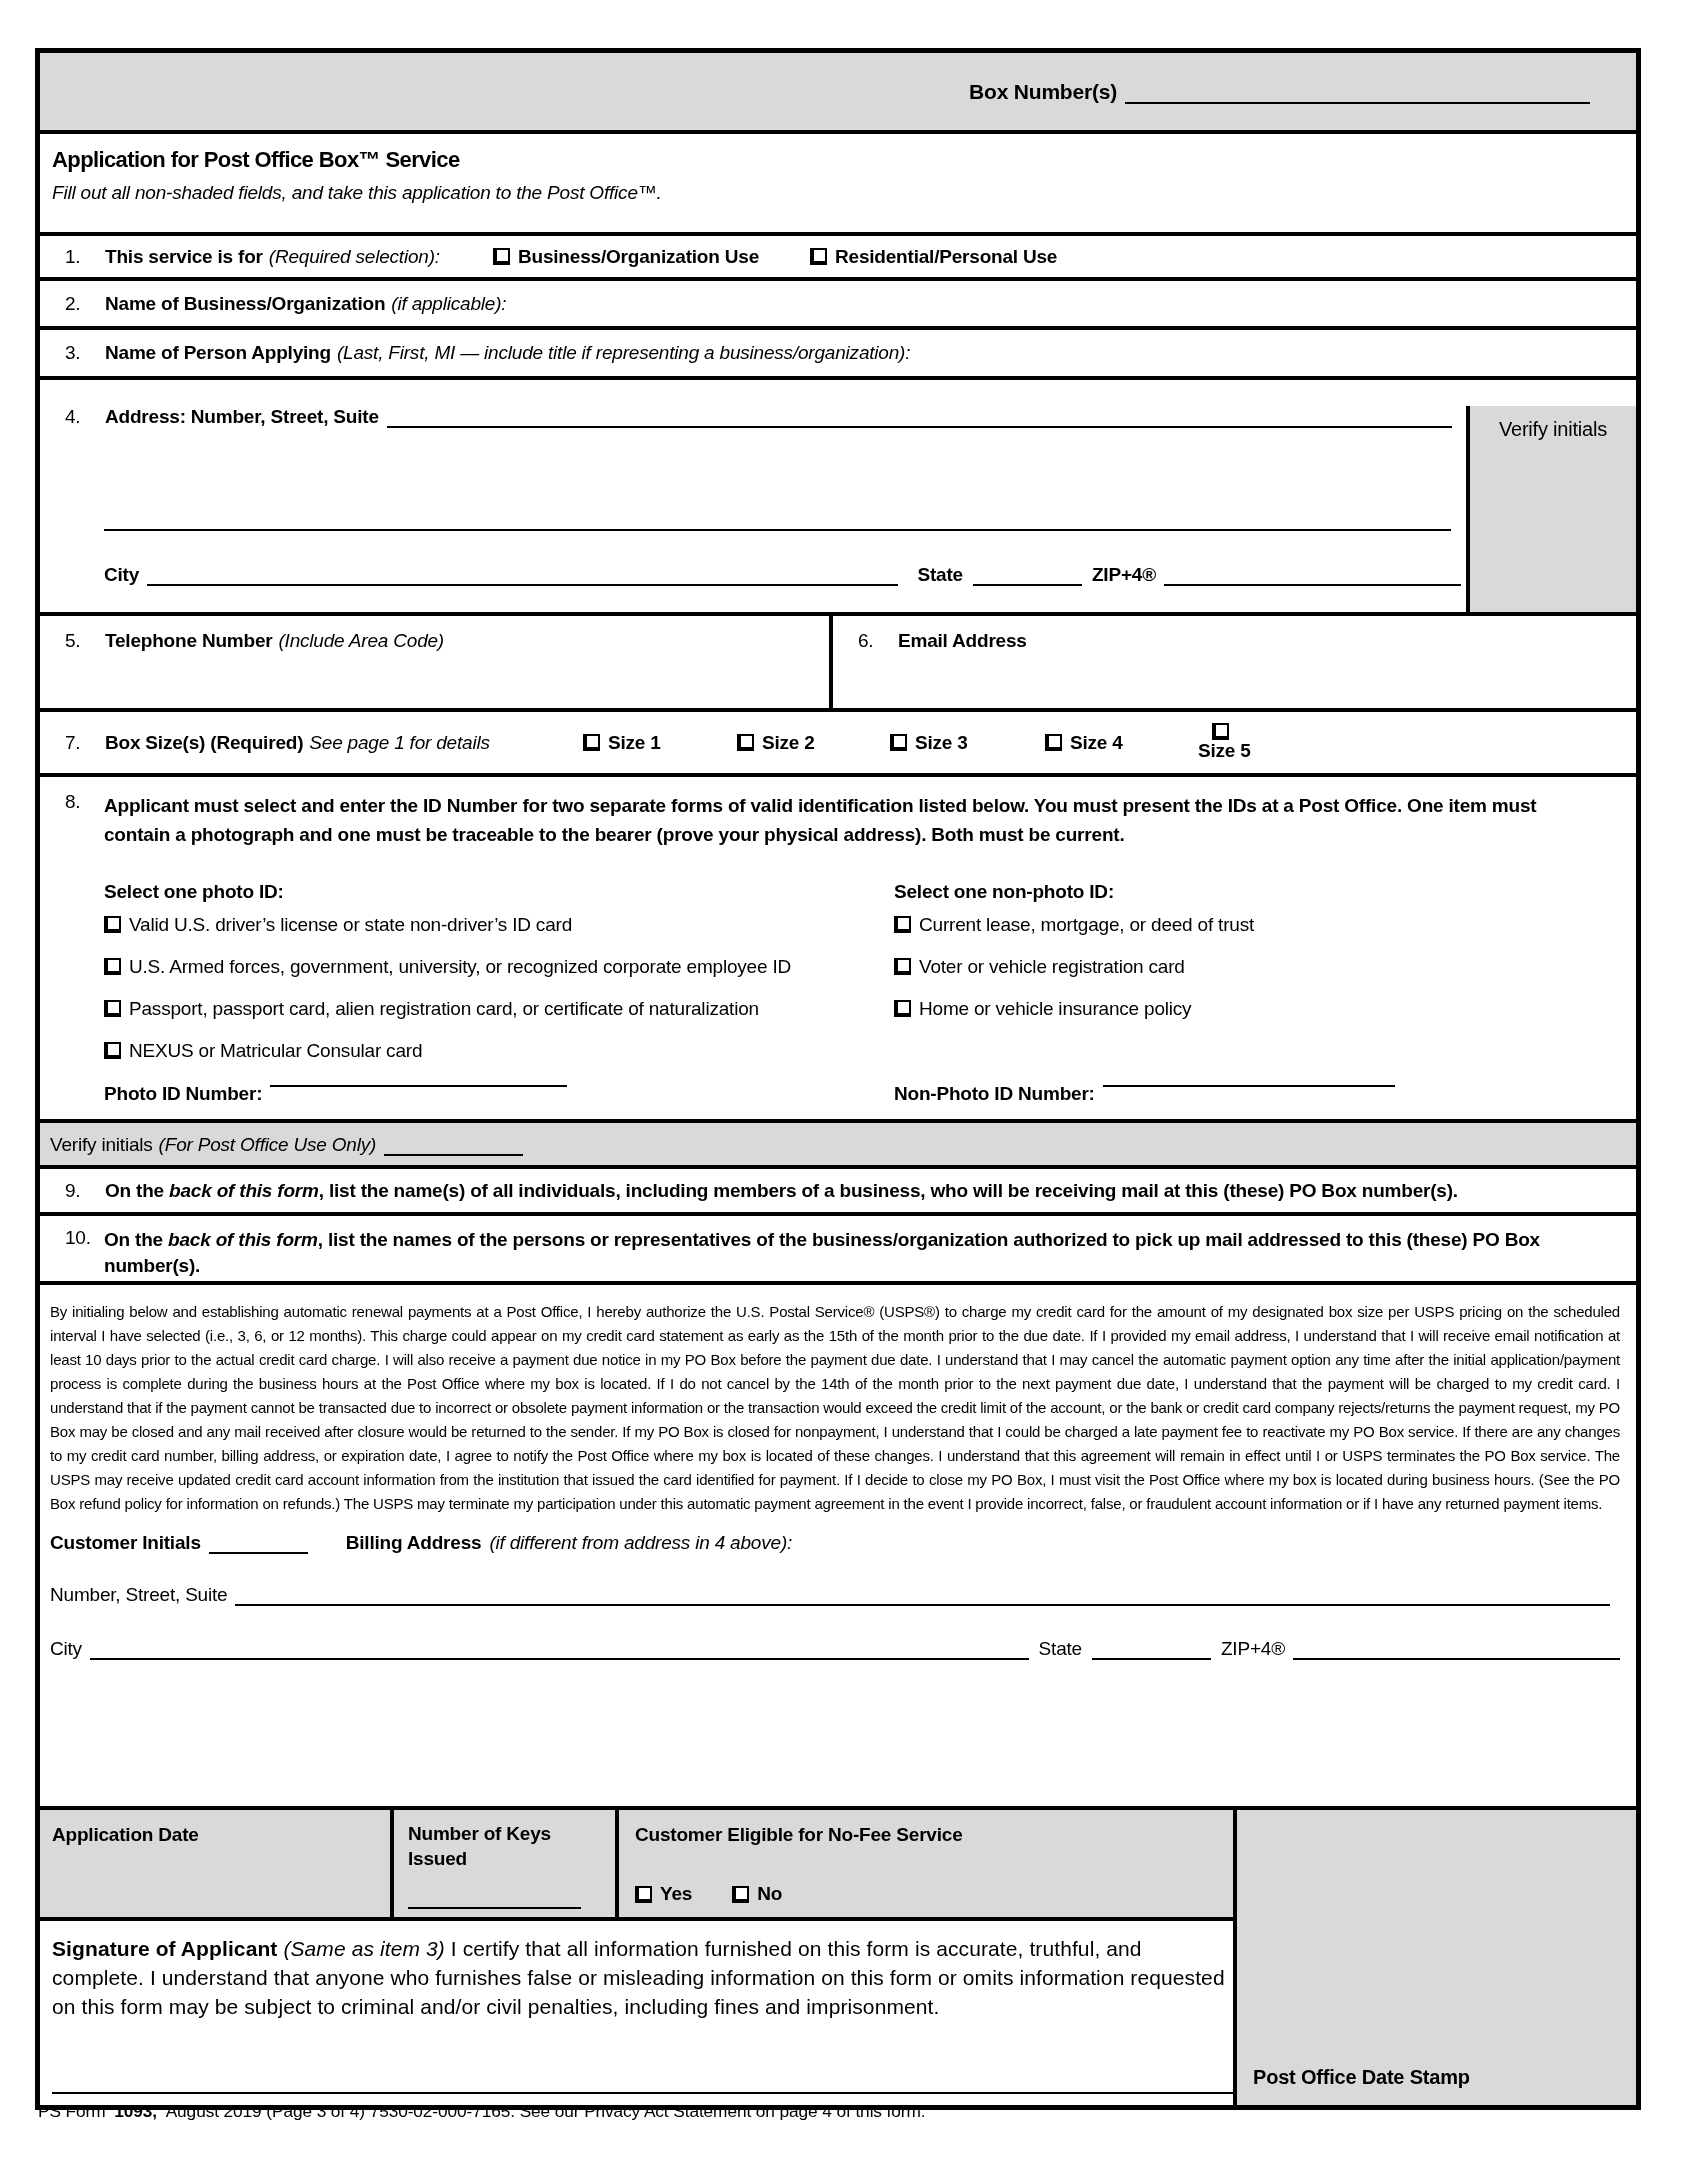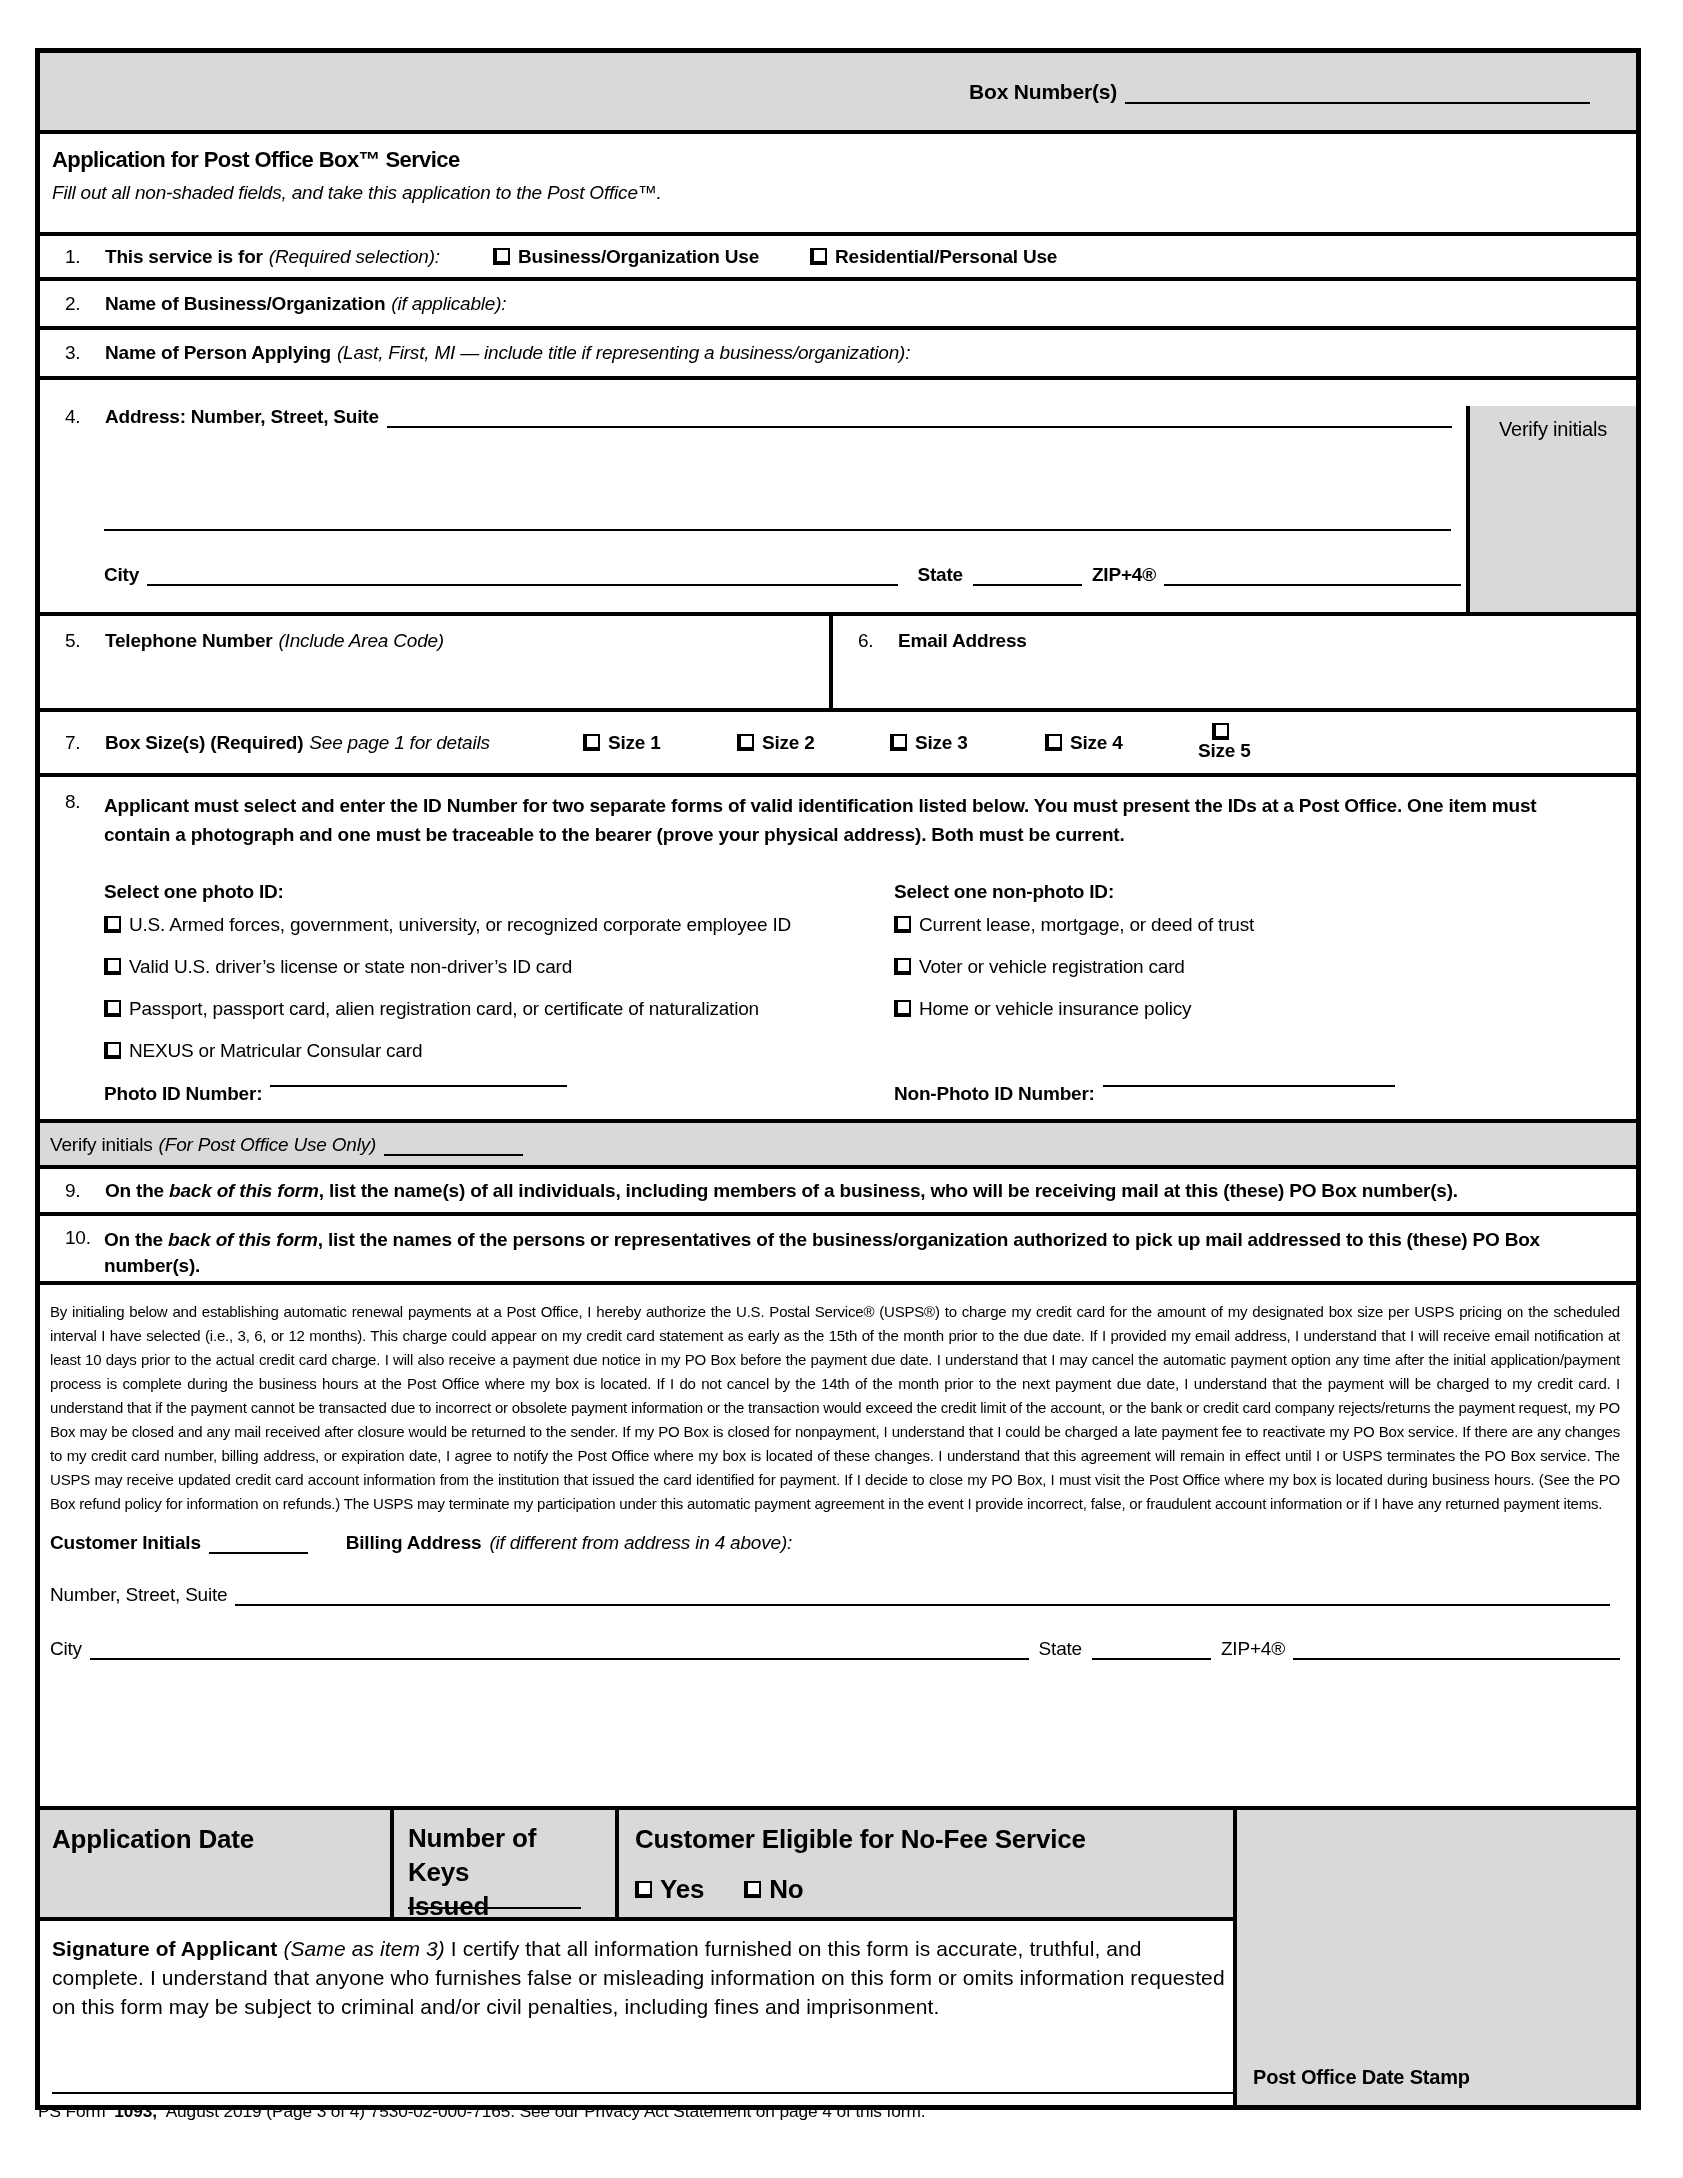--- a/index.html
+++ b/index.html
@@ -96,21 +96,21 @@
   .ren-city{display:flex;align-items:flex-end;margin-top:32px;font-size:19px;}
   .ul-bstate{width:119px;margin-left:10px;margin-right:10px;}
   .ul-bzip{width:327px;margin-left:8px;}
 
   
   .r-bottom{height:295px;border-bottom:none;}
   .stamp-cell{position:absolute;top:0;right:0;bottom:0;width:403px;background:var(--shade);
               border-left:4px solid var(--ink);box-sizing:border-box;}
   .stamp-label{position:absolute;left:16px;bottom:16px;font-weight:bold;font-size:20px;}
   .gray-row{position:absolute;left:0;top:0;width:1227px;height:111px;background:var(--shade);
-            border-bottom:4px solid var(--ink);box-sizing:border-box;display:flex;font-size:26px;}
+            border-bottom:4px solid var(--ink);box-sizing:border-box;display:flex;font-size:19px;}
   .c-appdate{width:354px;border-right:4px solid var(--ink);box-sizing:border-box;padding:14px 0 0 12px;font-weight:bold;}
   .c-keys{width:225px;border-right:4px solid var(--ink);box-sizing:border-box;padding:12px 0 0 14px;position:relative;font-weight:bold;}
   .keys-label{width:149px;line-height:1.3;}
   .keys-line{position:absolute;left:14px;bottom:8px;width:173px;}
   .c-nofee{flex:1;padding:14px 0 0 16px;position:relative;font-weight:bold;}
   .yesno{position:absolute;left:16px;bottom:12px;display:flex;align-items:center;}
   .no-gap{margin-left:40px;}
   .sig-area{position:absolute;left:0;top:111px;width:1227px;bottom:0;box-sizing:border-box;
             padding:14px 30px 0 12px;font-size:21px;line-height:1.38;letter-spacing:0.1px;}
   .sig-line{position:absolute;left:12px;bottom:11px;width:1183px;}
@@ -221,25 +221,25 @@
   </div>
 
   <div class="row r-id">
     <span class="id-num">8.</span>
     <div class="id-text">Applicant must select and enter the ID Number for two separate forms of valid identification listed below. You must present the IDs at a Post Office. One item must contain a photograph and one must be traceable to the bearer (prove your physical address). Both must be current.</div>
 
     <div class="id-col id-col-left">
       <div class="id-col-head">Select one photo ID:</div>
       <div class="id-opt">
         <span class="cb"></span>
+        <span>Valid U.S. driver’s license or state non-driver’s ID card</span>
+      </div>
+      <div class="id-opt">
+        <span class="cb"></span>
         <span>U.S. Armed forces, government, university, or recognized corporate employee ID</span>
-      </div>
-      <div class="id-opt">
-        <span class="cb"></span>
-        <span>Valid U.S. driver’s license or state non-driver’s ID card</span>
       </div>
       <div class="id-opt">
         <span class="cb"></span>
         <span>Passport, passport card, alien registration card, or certificate of naturalization</span>
       </div>
       <div class="id-opt">
         <span class="cb"></span>
         <span>NEXUS or Matricular Consular card</span>
       </div>
     </div>

